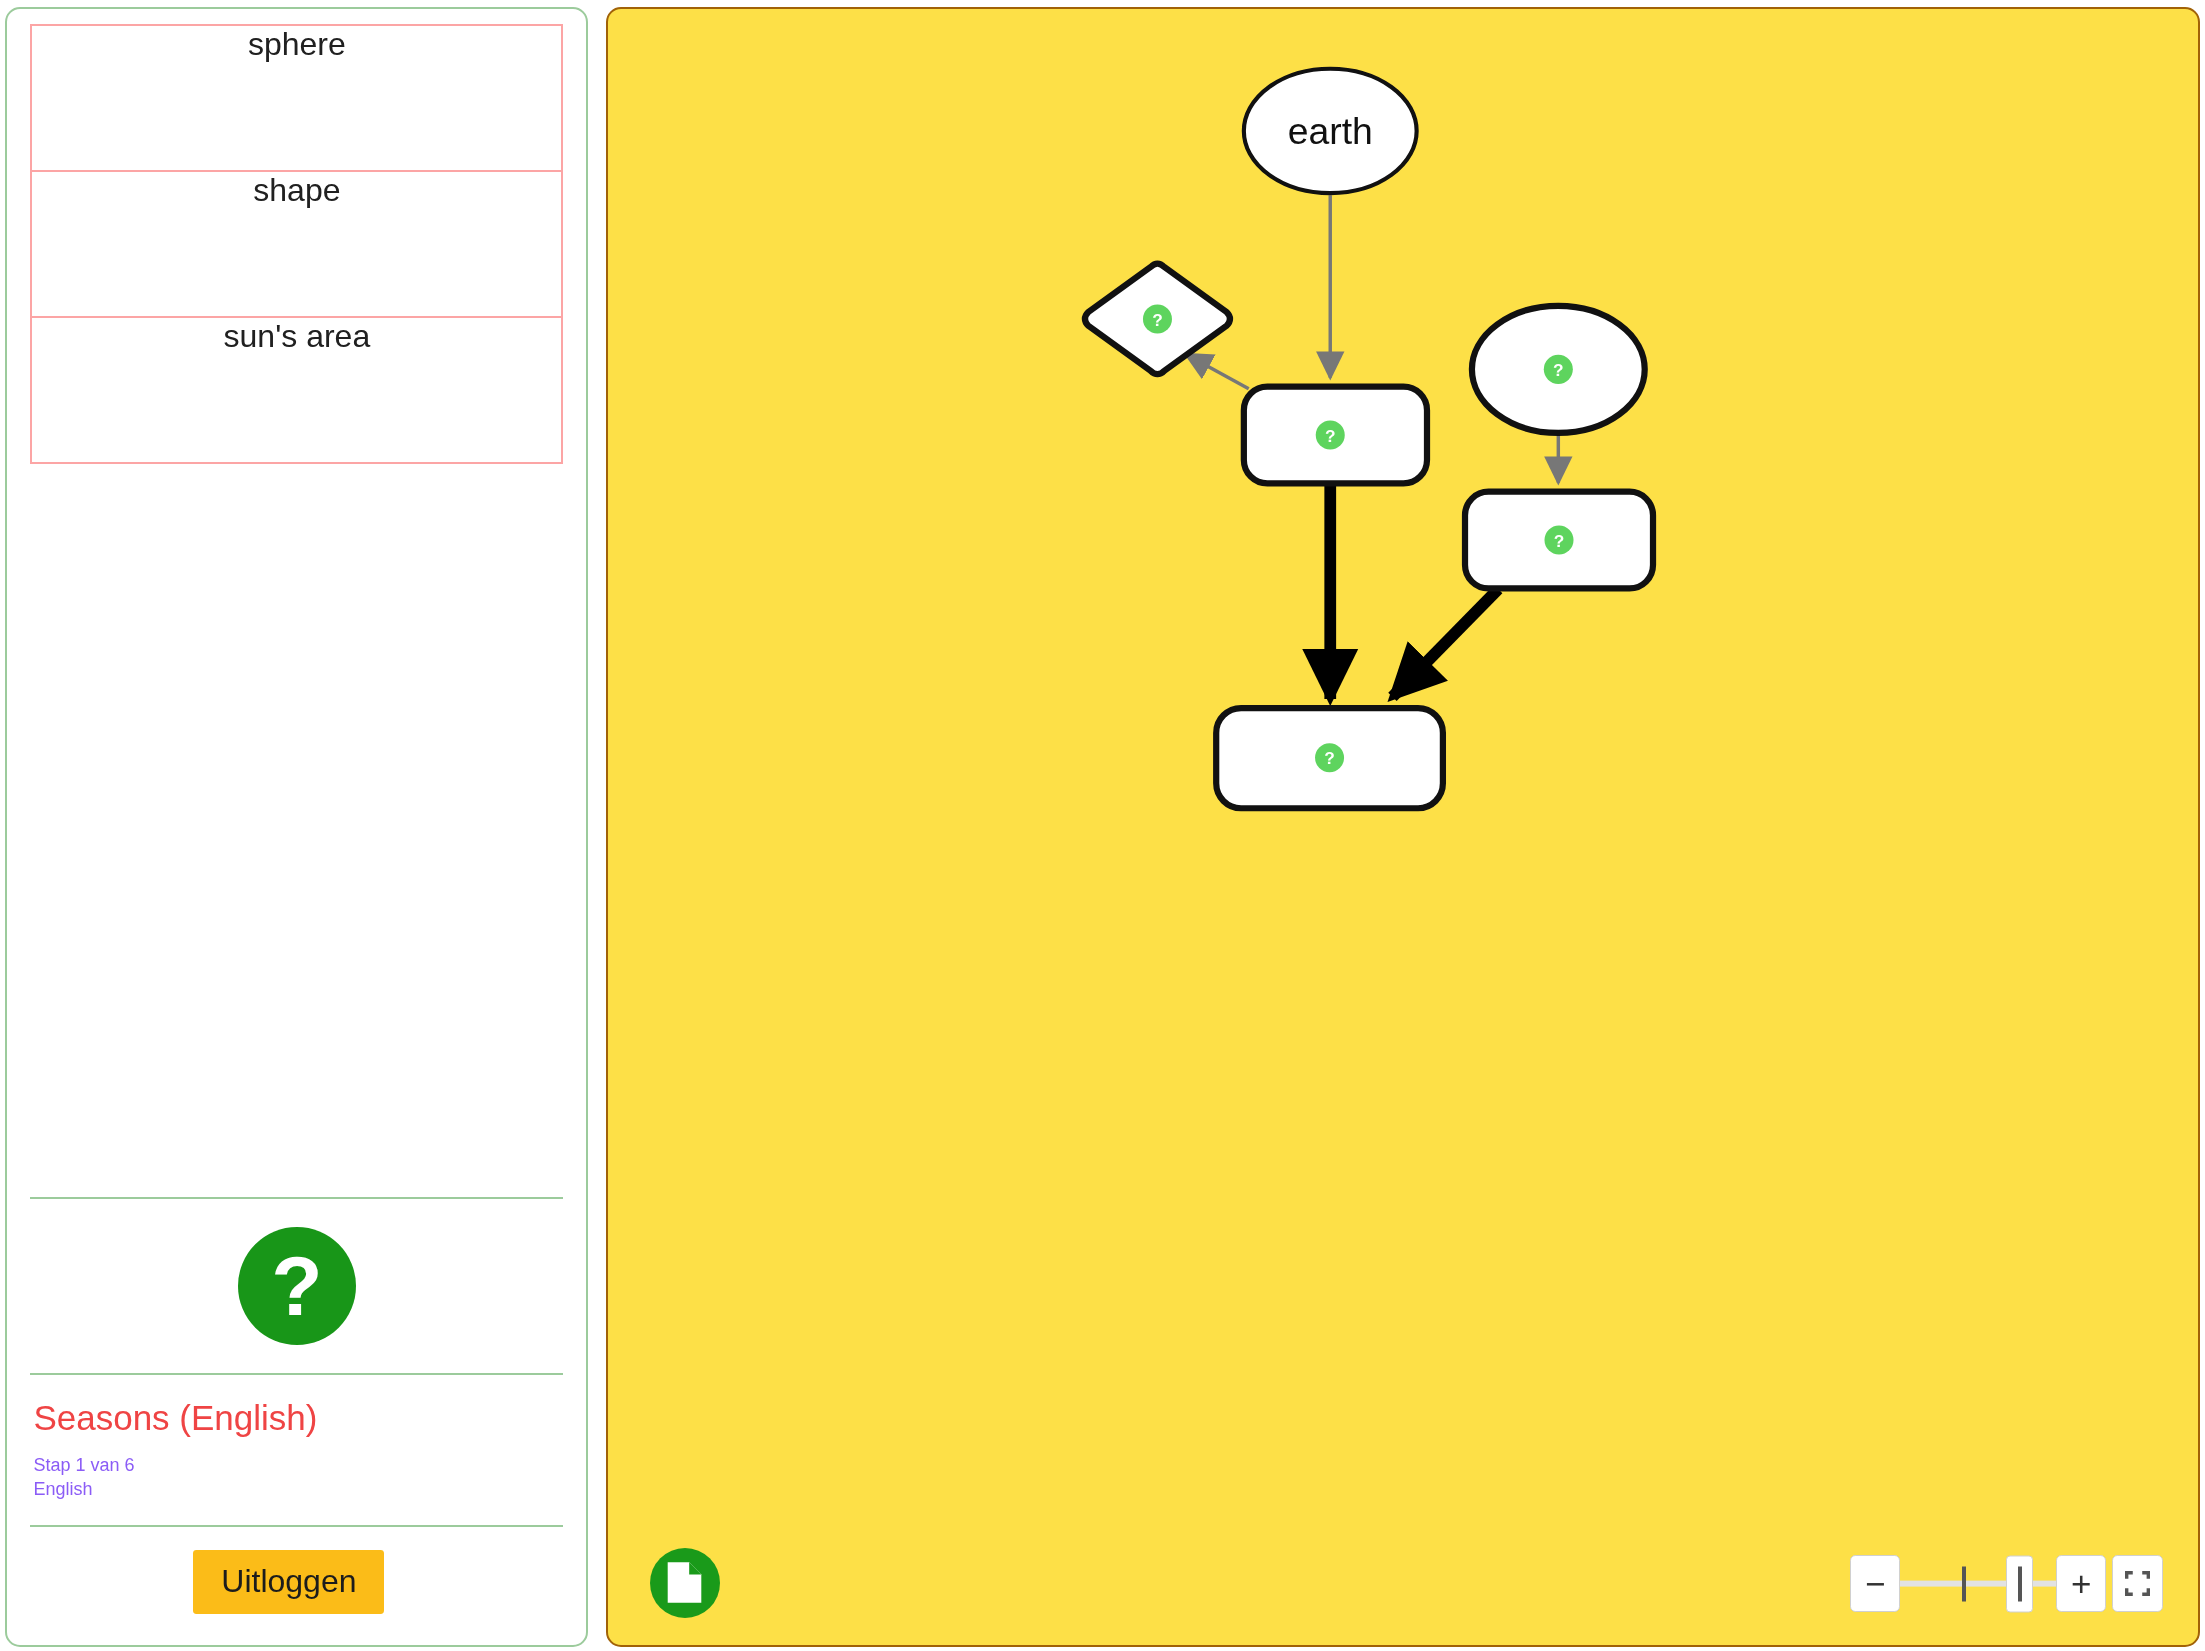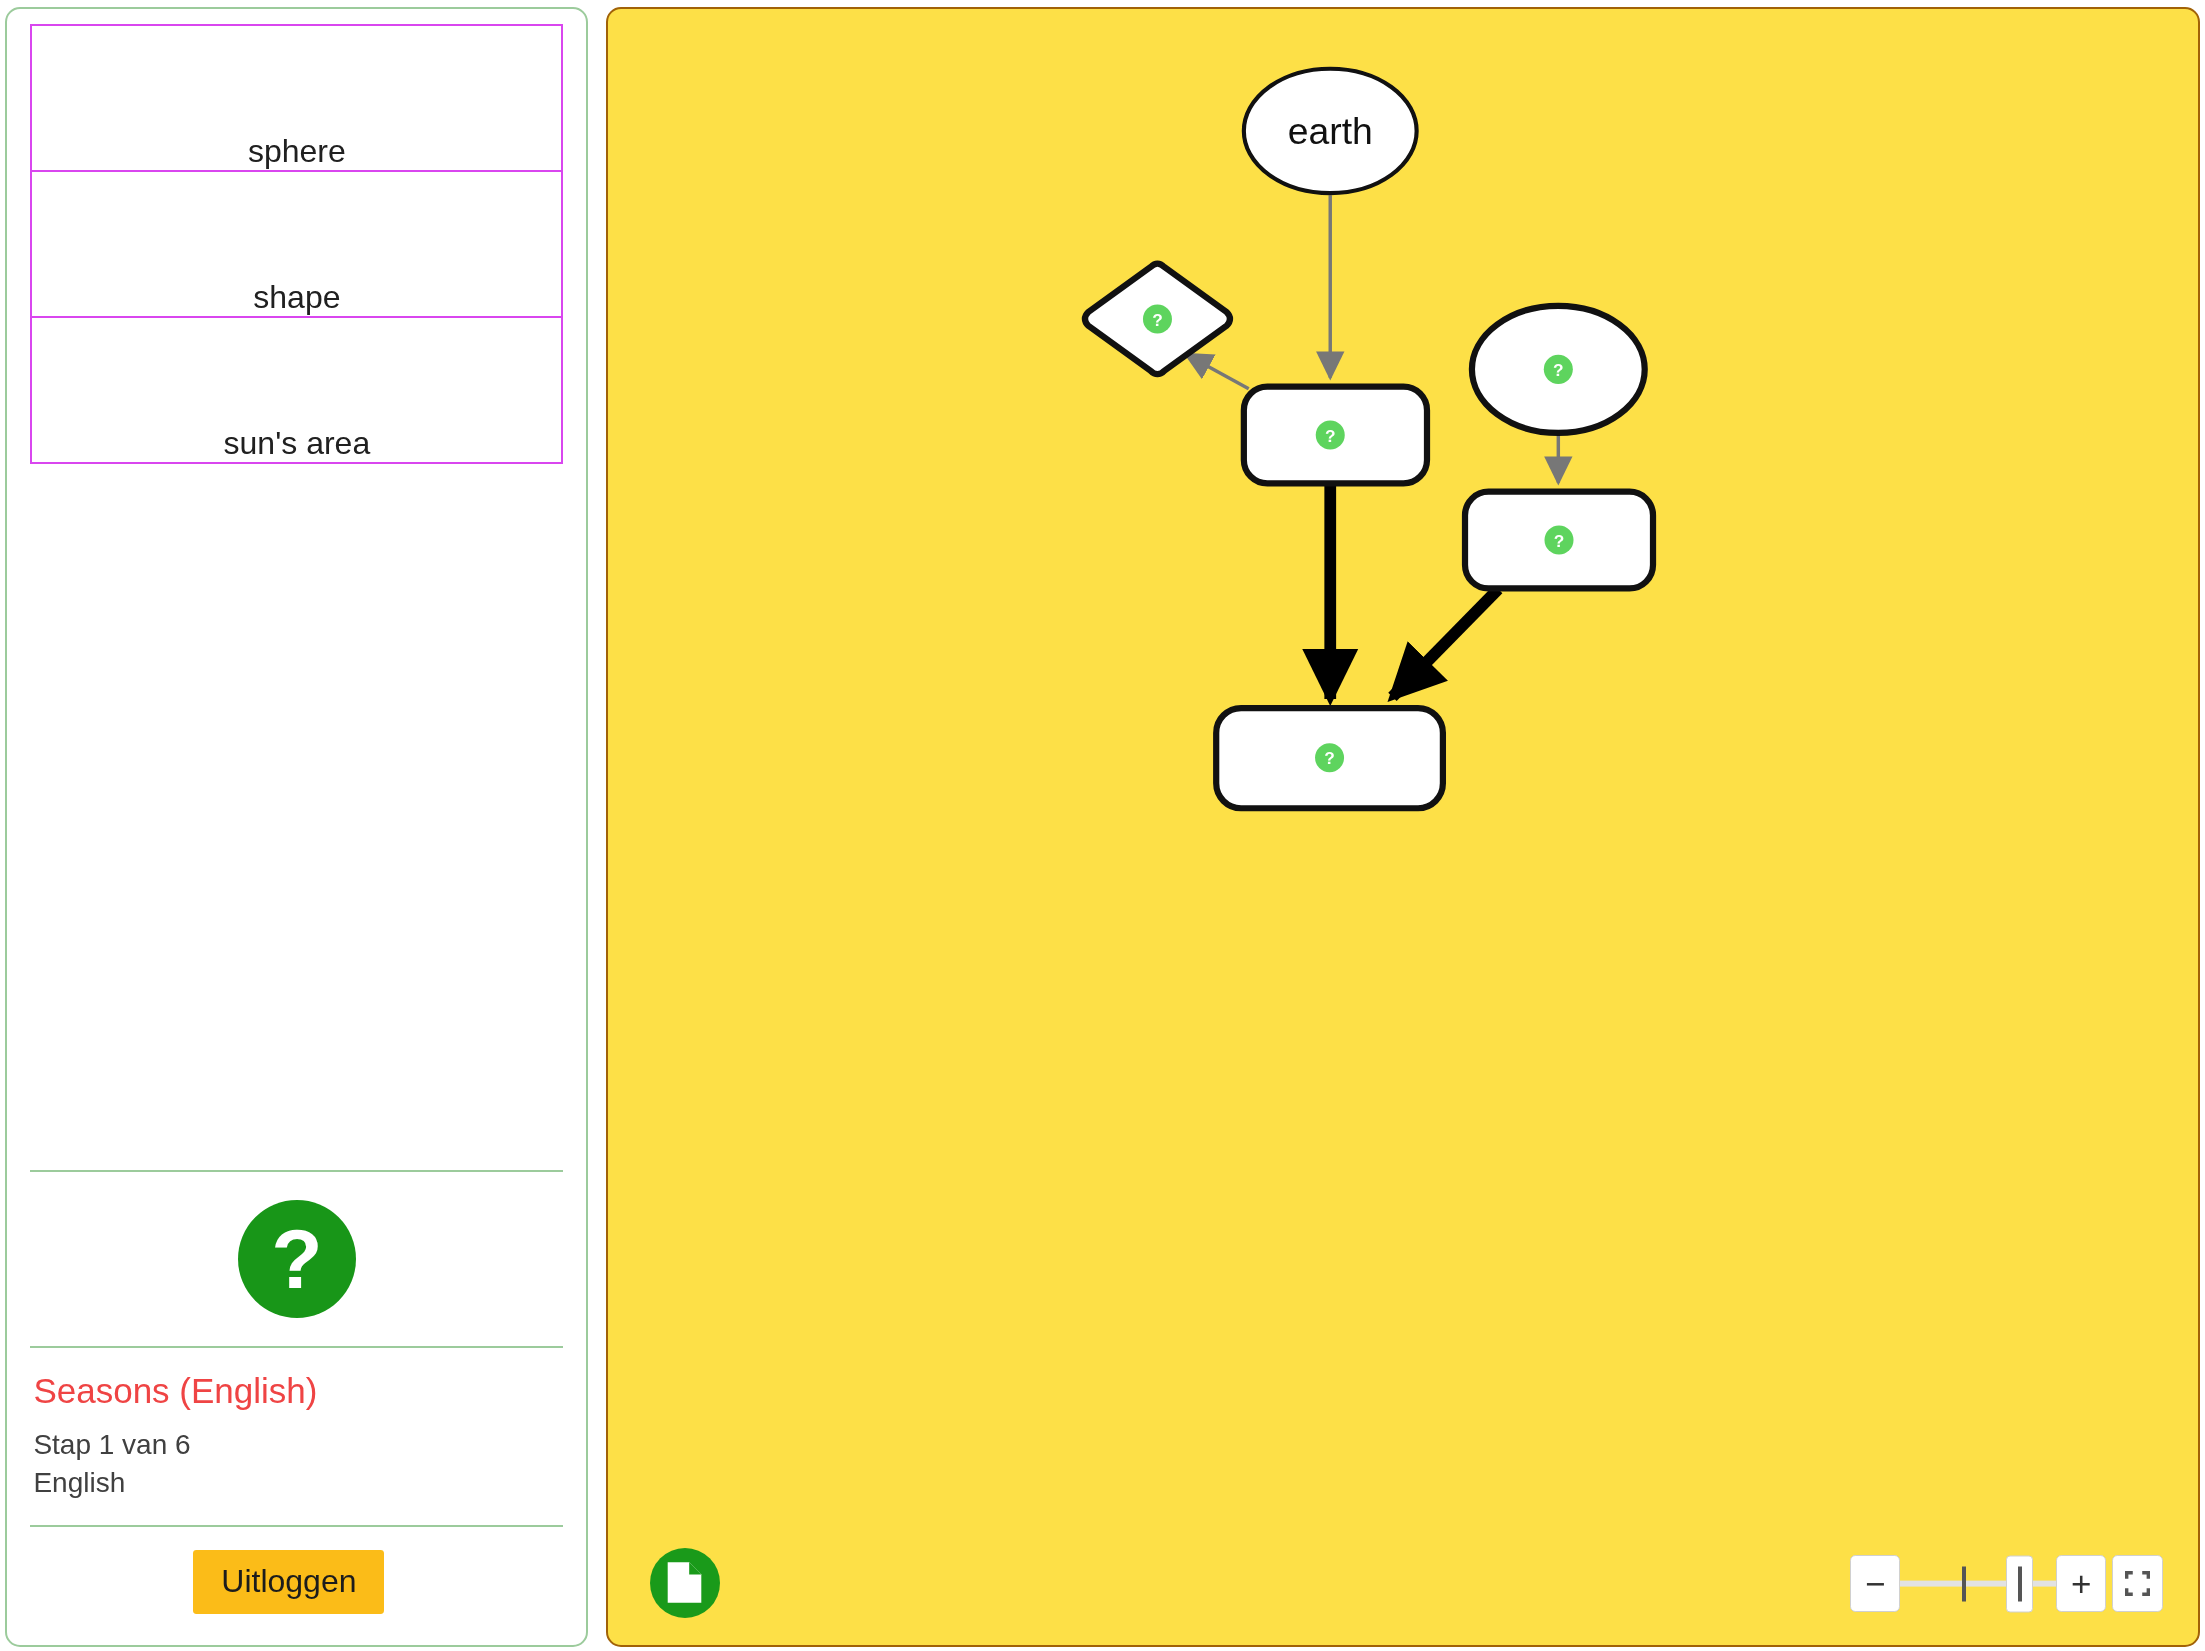--- a/index.html
+++ b/index.html
@@ -32,26 +32,26 @@
     display: flex;
     flex-direction: column;
   }
   .concept-list {
     padding: 15px 23px 0 23px;
     display: flex;
     flex-direction: column;
     gap: 0;
   }
   .concept-item {
-    border: 2px solid #d946ef;
+    border: 2px solid #fca5a5;
     background: #ffffff;
     box-sizing: border-box;
     height: 148px;
     display: flex;
-    align-items: flex-end;
+    align-items: flex-start;
     justify-content: center;
     font-size: 32px;
     color: #202020;
     cursor: pointer;
     margin-top: -2px;
   }
   .concept-item:first-child { margin-top: 0; }
 
   .sidebar-spacer { flex: 1 1 auto; }
 
@@ -84,22 +84,22 @@
 
   .meta-block {
     padding: 23px 23px 23px 26px;
   }
   .meta-title {
     font-size: 35px;
     color: #ef4444;
     margin-bottom: 15px;
   }
   .meta-line {
-    font-size: 28px;
-    color: #404040;
+    font-size: 18px;
+    color: #8b5cf6;
     line-height: 1.35;
   }
 
   .logout-block {
     padding: 23px 16px 31px 0;
     display: flex;
     justify-content: center;
   }
   .logout-button {
     background: #fbbc18;

